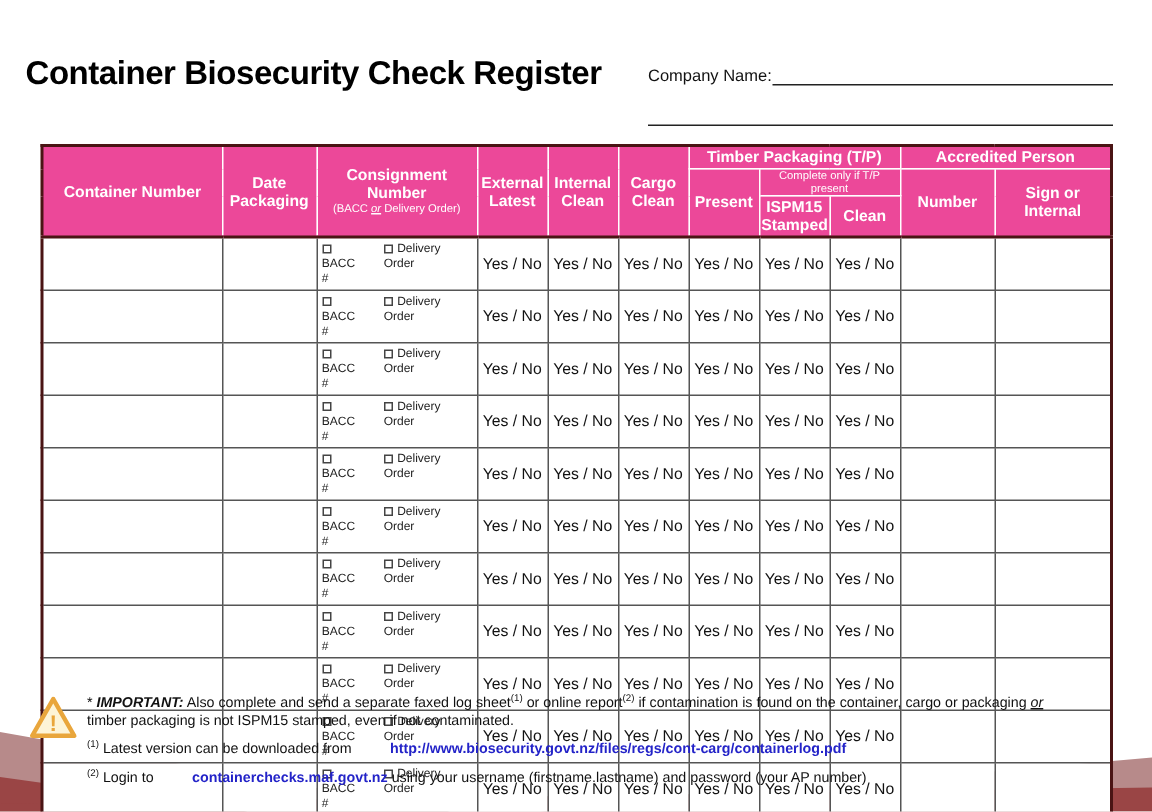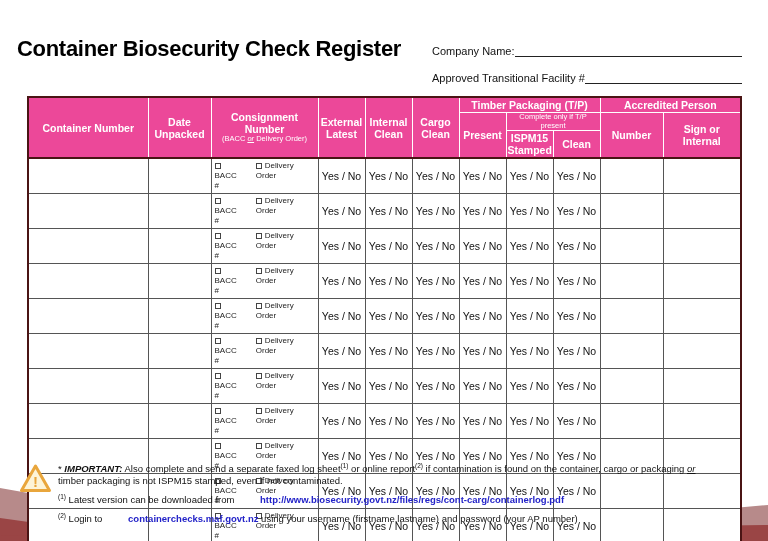--- a/index.html
+++ b/index.html
@@ -66,21 +66,20 @@
 <div class="page">
 
   <div class="page-title">Container Biosecurity Check Register</div>
 
   <div class="fields">
     <div class="field-row">
       <span class="lbl">Company Name:</span>
       <span class="line"></span>
     </div>
     <div class="field-row">
-      <span class="lbl">Approved Transitional Facility #</span>
       <span class="line"></span>
     </div>
   </div>
 
   <table class="register">
     <colgroup>
       <col style="width:120px">
         <col style="width:63px">
         <col style="width:107px">
       <col style="width:47px">
@@ -88,21 +87,21 @@
         <col style="width:47px">
       <col style="width:47px">
         <col style="width:47px">
         <col style="width:47px">
       <col style="width:63px">
         <col style="width:78px">
     </colgroup>
     <thead>
       <tr class="h1">
         <th rowspan="3">Container Number</th>
-        <th rowspan="3">Date Unpacked</th>
+        <th rowspan="3">Date Packaging</th>
         <th rowspan="3">
           <div>Consignment Number</div>
           <div class="sub"><span>(BACC </span><span class="u-or">or</span><span> Delivery Order)</span></div>
         </th>
         <th rowspan="3">External Latest</th>
         <th rowspan="3">Internal Clean</th>
         <th rowspan="3">Cargo Clean</th>
         <th colspan="3">Timber Packaging (T/P)</th>
         <th colspan="2">Accredited Person</th>
       </tr>

